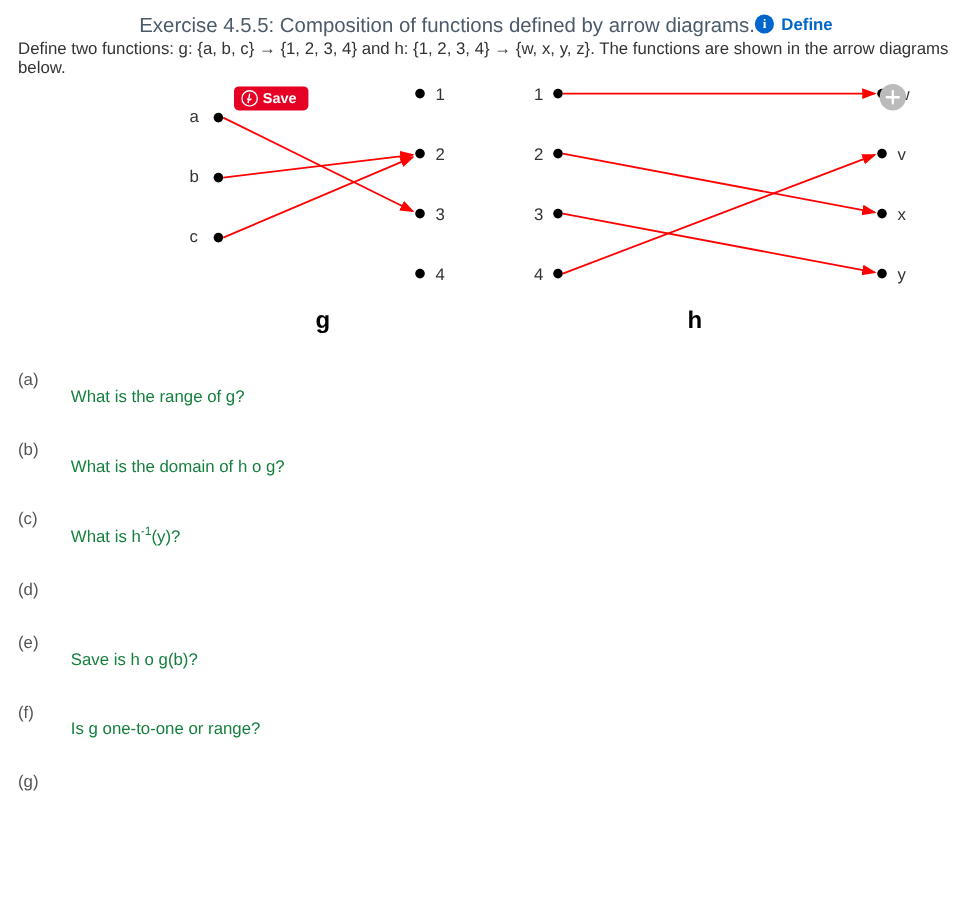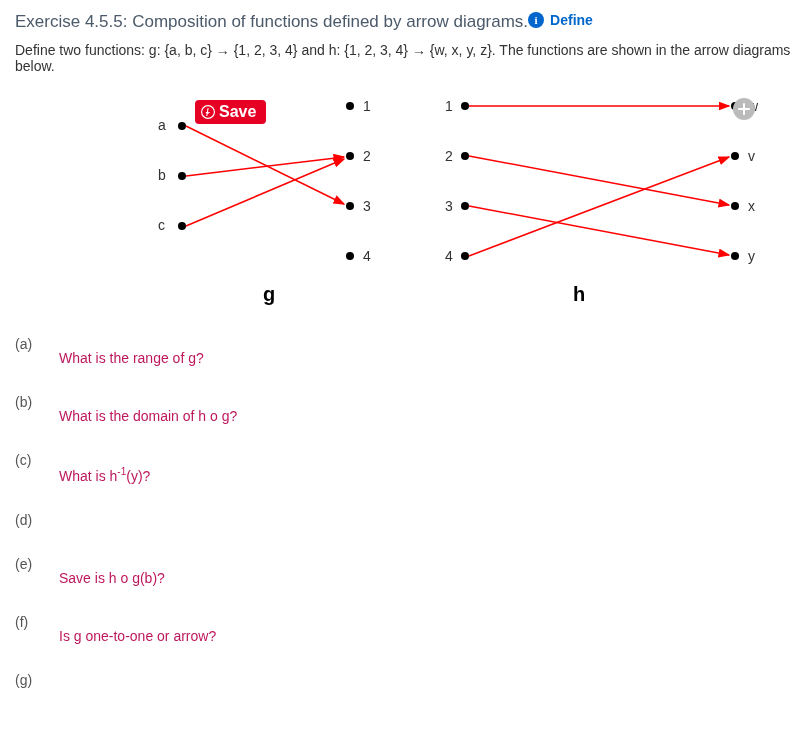--- a/index.html
+++ b/index.html
@@ -7,23 +7,23 @@
     margin: 0;
     padding: 12px 15px;
     font-family: Arial, Helvetica, sans-serif;
     font-size: 14px;
     color: #333;
     width: 810px;
     background: #fff;
   }
   .header {
     display: flex;
-    justify-content: flex-start;
+    justify-content: center;
     align-items: flex-start;
-    margin-bottom: 10px;
+    margin-bottom: 0;
   }
   .title {
     color: #4b5a6a;
     font-size: 17px;
     font-weight: 400;
   }
   .about {
     color: #0066cc;
     font-weight: 700;
     font-size: 14px;
@@ -41,37 +41,37 @@
     display: inline-flex;
     align-items: center;
     justify-content: center;
     font-size: 11px;
     font-weight: 700;
     font-family: Georgia, serif;
   }
   .definition {
     color: #333;
     font-size: 14px;
-    margin-bottom: 22px;
+    margin-bottom: 4px;
   }
   .diagram-wrap {
     position: relative;
     width: 780px;
     height: 230px;
     margin: 0 0 10px 0;
   }
   .save-btn {
     position: absolute;
     left: 180px;
     top: 4px;
     background: #e60023;
     color: #fff;
     border-radius: 4px;
     padding: 3px 10px 3px 6px;
-    font-size: 16px;
+    font-size: 12px;
     font-weight: 700;
     display: flex;
     align-items: center;
     gap: 4px;
     cursor: pointer;
     z-index: 20;
   }
   .plus-icon {
     position: absolute;
     right: 40px;
@@ -92,21 +92,21 @@
     align-items: flex-start;
     margin-bottom: 28px;
   }
   .q-label {
     width: 44px;
     color: #555;
     font-size: 14px;
     padding-top: 0;
   }
   .q-text {
-    color: #be185d;
+    color: #15803d;
     font-size: 14px;
     padding-top: 14px;
   }
   .sup { font-size: 10px; vertical-align: super; }
   svg.diagram {
     position: absolute;
     left: 0;
     top: 0;
   }
 </style>
@@ -214,18 +214,18 @@
   </div>
   <div class="q-row">
     <div class="q-label">(d)</div>
   </div>
   <div class="q-row">
     <div class="q-label">(e)</div>
     <div class="q-text">Save is h o g(b)?</div>
   </div>
   <div class="q-row">
     <div class="q-label">(f)</div>
-    <div class="q-text">Is g one-to-one or arrow?</div>
+    <div class="q-text">Is g one-to-one or range?</div>
   </div>
   <div class="q-row" style="margin-bottom:6px;">
     <div class="q-label">(g)</div>
   </div>
 </div>
 
 </body></html>

